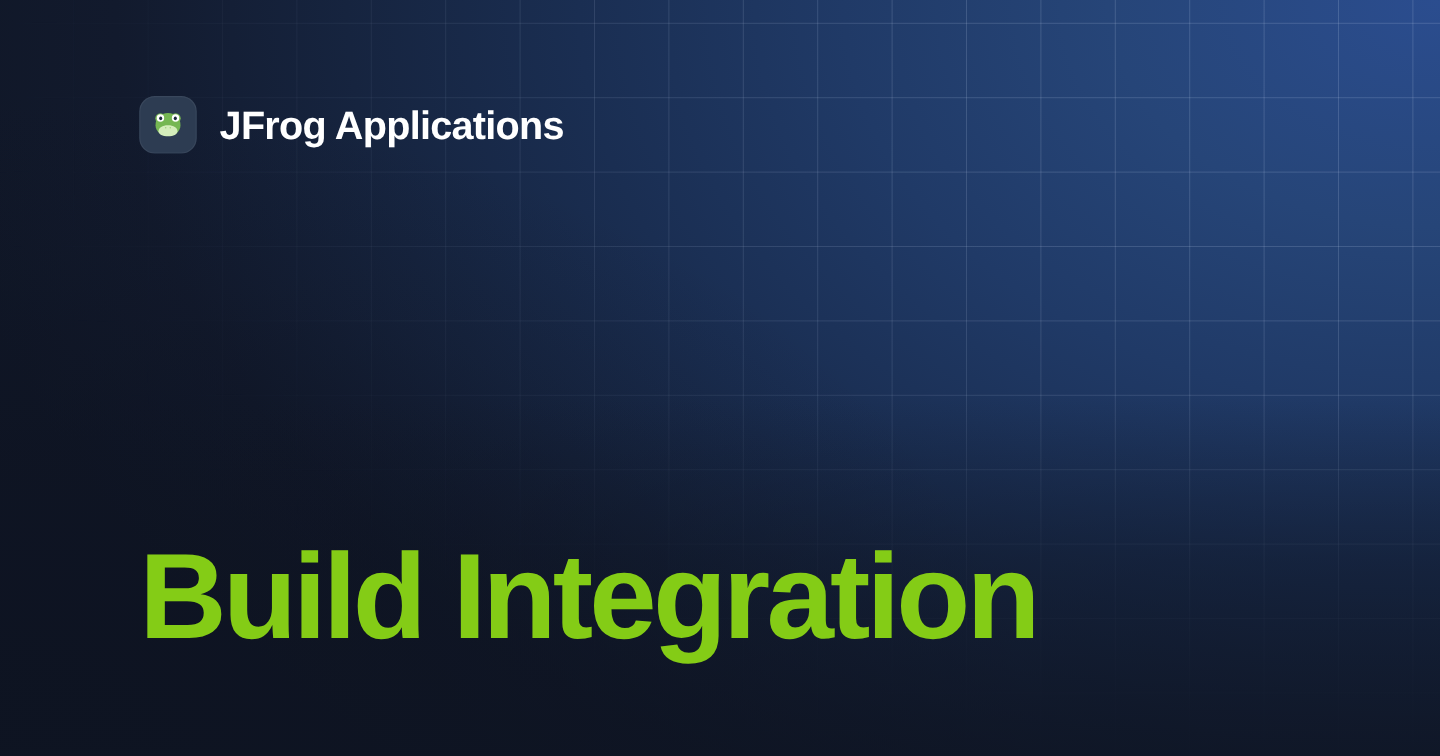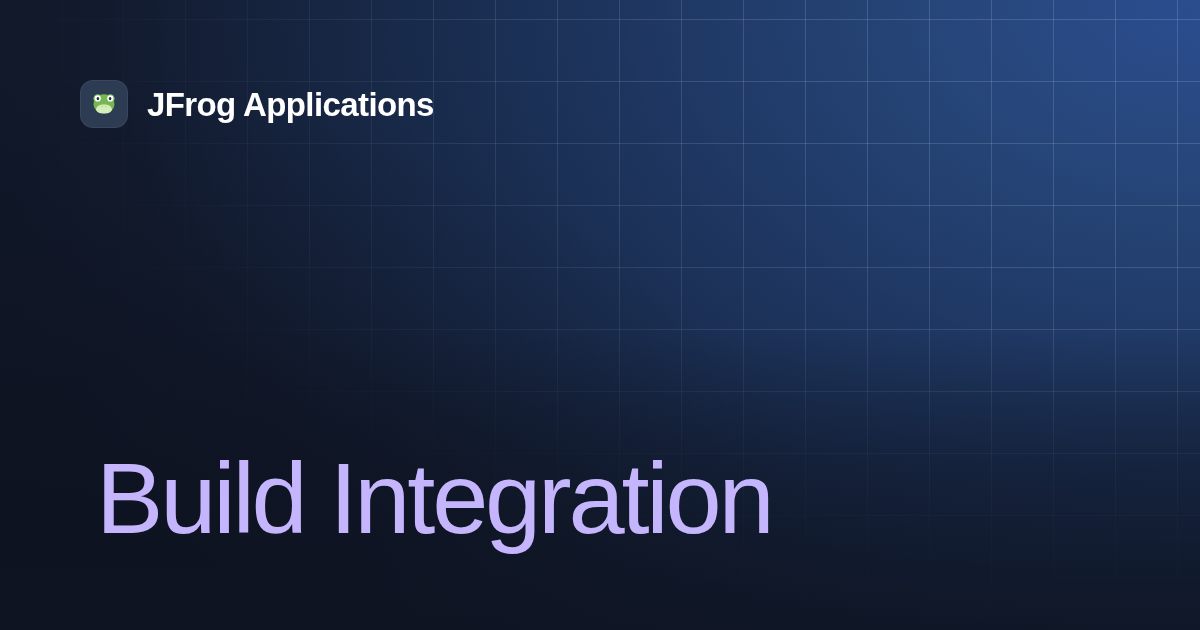--- a/index.html
+++ b/index.html
@@ -91,20 +91,21 @@
     background: linear-gradient(to bottom,
       rgba(14,20,34,0) 0%,
       rgba(14,20,34,0.45) 45%,
       rgba(14,20,34,0.80) 100%);
   }
 
   
   .content {
     position: absolute;
     inset: 0;
+    margin-left: 36px;
   }
 
   
   .brand {
     position: absolute;
     left: 80px;
     top: 80px;
     display: flex;
     align-items: center;
     gap: 19px;
@@ -129,25 +130,25 @@
     font-size: 33px;
     font-weight: 700;
     letter-spacing: -0.6px;
     line-height: 1;
     white-space: nowrap;
   }
 
   
   .headline {
     position: absolute;
-    left: 96px;
+    left: 80px;
     bottom: 78px;
-    color: #c4b5fd;
+    color: #84cc16;
     font-size: 101px;
-    font-weight: 400;
+    font-weight: 700;
     letter-spacing: -3.2px;
     line-height: 1.06;
     max-width: 1040px;
     white-space: nowrap;
   }
 </style>
 </head>
 <body>
 
 <div class="card">

